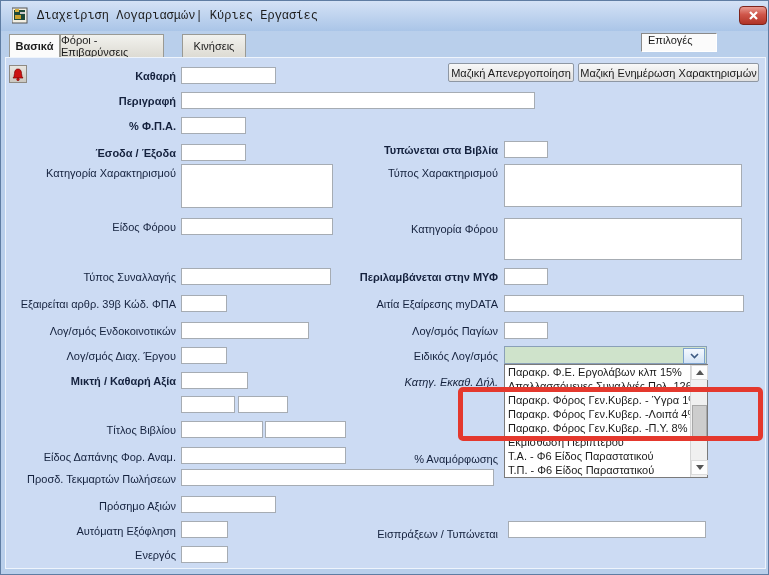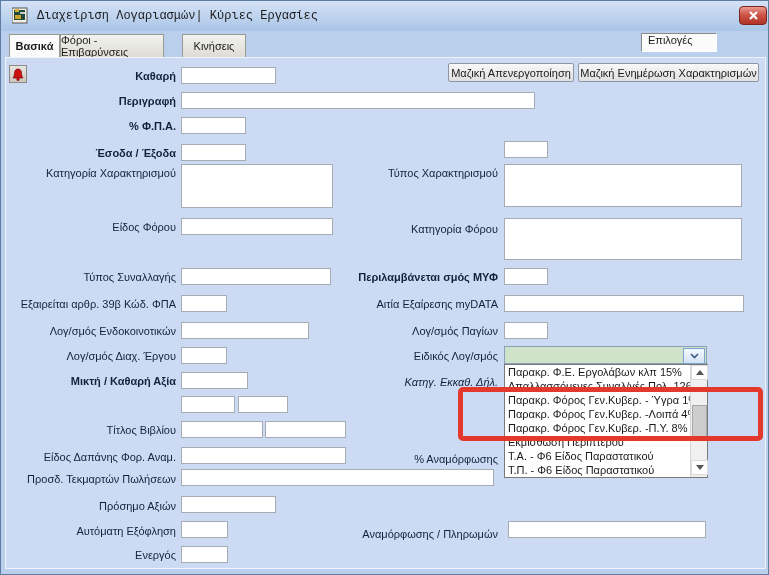--- a/index.html
+++ b/index.html
@@ -144,29 +144,30 @@
   <input class="txt" style="left: 180px; top: 395px; width: 54px;">
   <input class="txt" style="left: 237px; top: 395px; width: 50px;">
   <input class="txt" style="left: 180px; top: 420px; width: 82px;">
   <input class="txt" style="left: 264px; top: 420px; width: 81px;">
   <input class="txt" style="left: 180px; top: 446px; width: 165px;">
   <input class="txt" style="left: 180px; top: 468px; width: 313px;">
   <input class="txt" style="left: 180px; top: 495px; width: 95px;">
   <input class="txt" style="left: 180px; top: 520px; width: 47px;">
   <input class="txt" style="left: 180px; top: 545px; width: 47px;">
 
+  <div class="lbl rc b" style="top:143px;">Τυπώνεται στα Βιβλία</div>
   <div class="lbl rc" style="top:166px;">Τύπος Χαρακτηρισμού</div>
   <div class="lbl rc" style="top:222px;">Κατηγορία Φόρου</div>
-  <div class="lbl rc b" style="top:270px;">Περιλαμβάνεται σμός ΜΥΦ</div>
+  <div class="lbl rc b" style="top:270px;">Περιλαμβάνεται στην ΜΥΦ</div>
   <div class="lbl rc" style="top:297px;">Αιτία Εξαίρεσης myDATA</div>
   <div class="lbl rc" style="top:324px;">Λογ/σμός  Παγίων</div>
   <div class="lbl rc" style="top:349px;">Ειδικός Λογ/σμός</div>
   <div class="lbl rc" style="top:375px;font-style:italic;">Κατηγ. Εκκαθ. Δήλ.</div>
   <div class="lbl rc" style="top:452px;">% Αναμόρφωσης</div>
-  <div class="lbl rc" style="top:527px;">Αναμόρφωσης / Πληρωμών</div>
+  <div class="lbl rc" style="top:527px;">Εισπράξεων / Τυπώνεται</div>
 
   <input class="txt" style="left: 503px; top: 140px; width: 44px;">
   <div class="box" style="left:503px;top:163px;width:238px;height:43px;"></div>
   <div class="box" style="left:503px;top:217px;width:238px;height:42px;"></div>
   <input class="txt" style="left: 503px; top: 267px; width: 44px;">
   <input class="txt" style="left: 503px; top: 294px; width: 240px;">
   <input class="txt" style="left: 503px; top: 321px; width: 44px;">
   <input class="txt" style="left: 507px; top: 520px; width: 198px;">
 
   <div class="combo">

